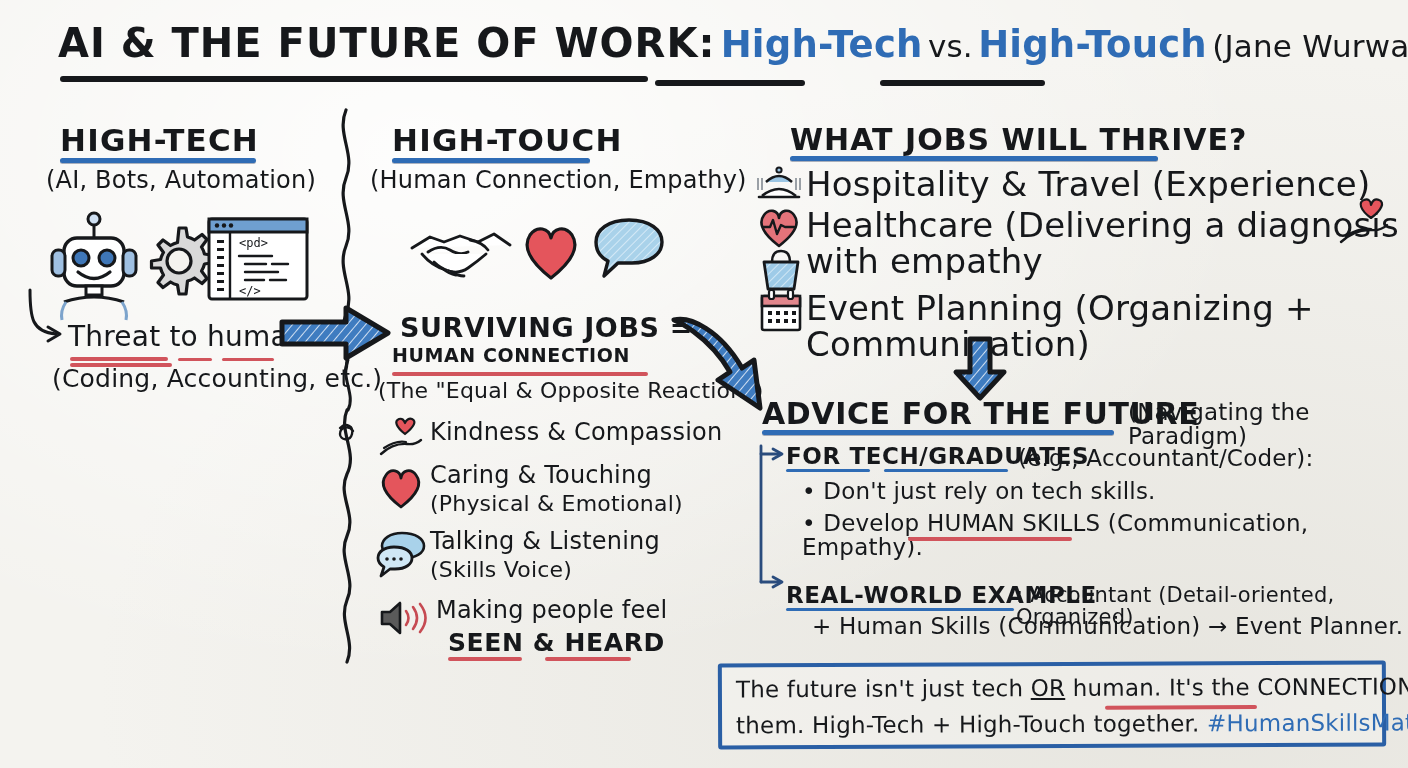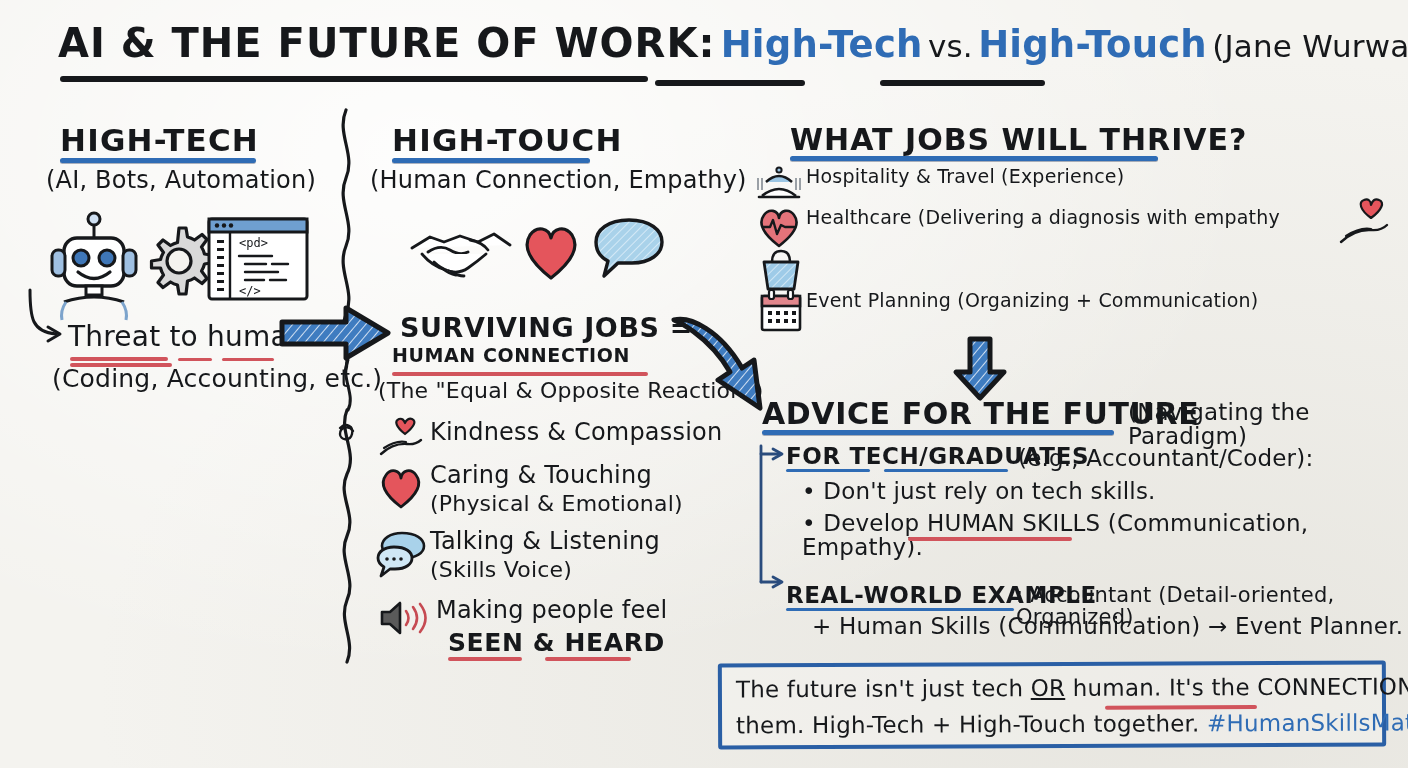--- a/index.html
+++ b/index.html
@@ -65,21 +65,21 @@
   
   .colhead { font-size: 31px; font-weight: 700; letter-spacing: 1.2px; }
   .colsub  { font-size: 24px; font-weight: 500; }
 
   
   .item-txt { font-size: 24px; font-weight: 500; }
   .item-sub { font-size: 22px; font-weight: 500; }
 
   
   .rc-head { font-size: 30px; font-weight: 700; letter-spacing: 1px; }
-  .rc-item { font-size: 19px; font-weight: 500; }
+  .rc-item { font-size: 34px; font-weight: 500; }
   .rc-bullet { font-size: 23px; font-weight: 500; }
   .rc-small { font-size: 21px; font-weight: 500; }
 
   
   #callout {
     left: 718px; top: 662px;
     width: 668px; height: 86px;
     border: 4px solid #2a5fa5;
     border-radius: 3px;
     box-sizing: border-box;

